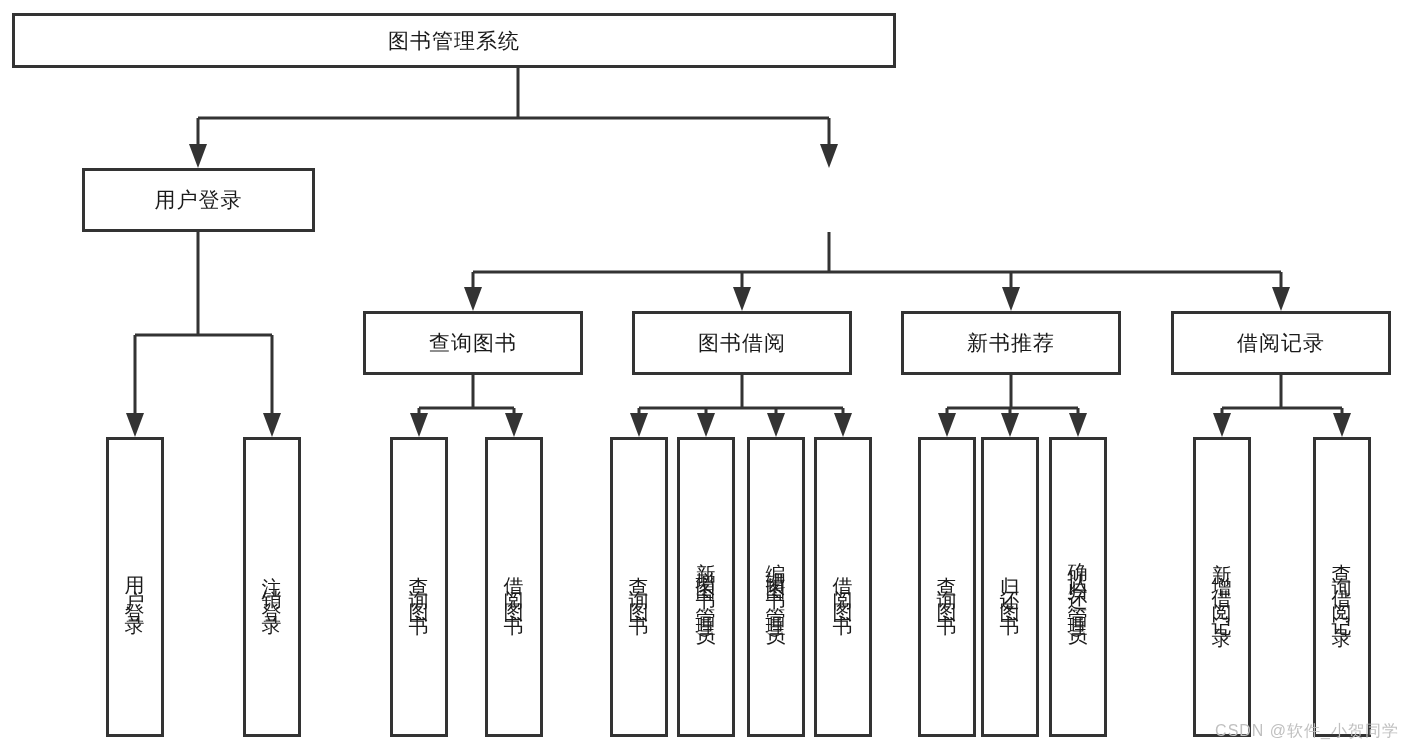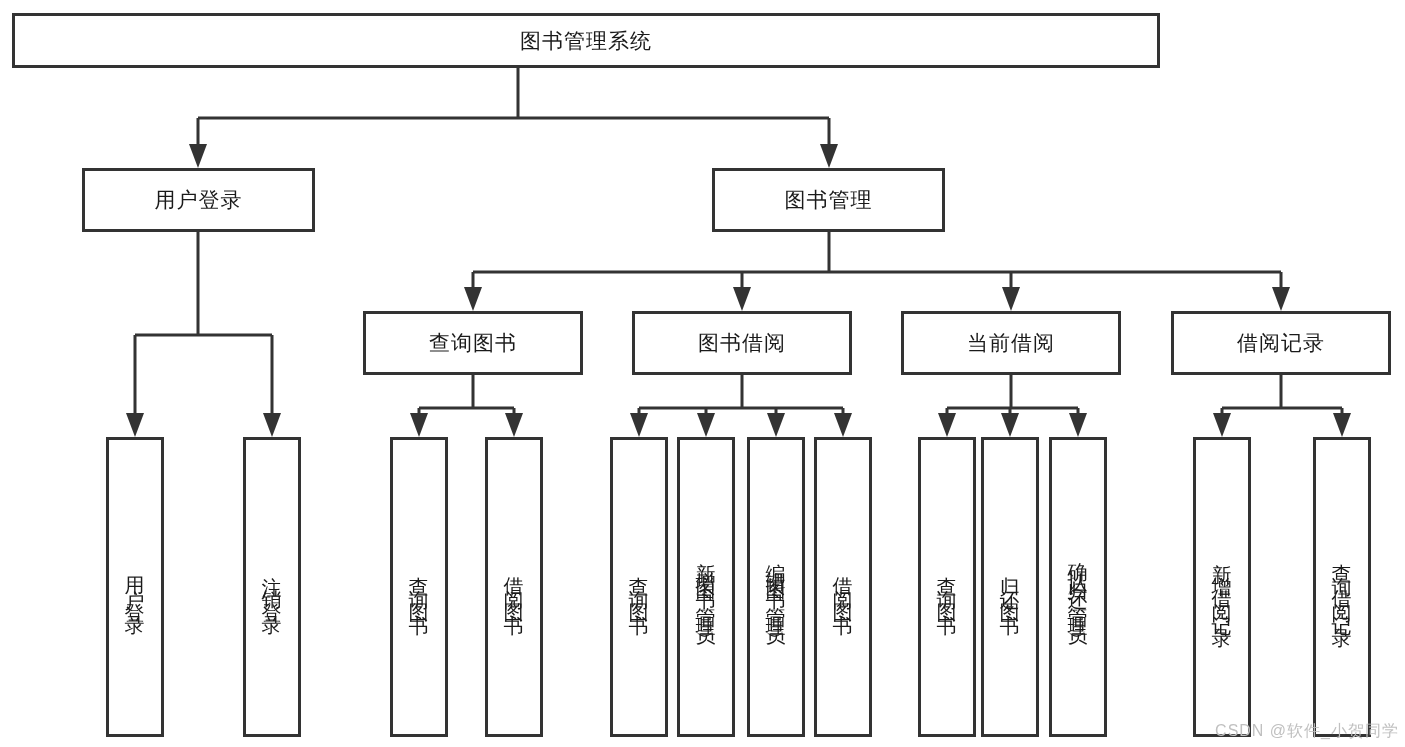--- a/index.html
+++ b/index.html
@@ -70,39 +70,36 @@
       M1002 287 L1020 287 L1011 311 Z  M1272 287 L1290 287 L1281 311 Z
       M126 413 L144 413 L135 437 Z  M263 413 L281 413 L272 437 Z
       M410 413 L428 413 L419 437 Z  M505 413 L523 413 L514 437 Z
       M630 413 L648 413 L639 437 Z  M697 413 L715 413 L706 437 Z
       M767 413 L785 413 L776 437 Z  M834 413 L852 413 L843 437 Z
       M938 413 L956 413 L947 437 Z  M1001 413 L1019 413 L1010 437 Z
       M1069 413 L1087 413 L1078 437 Z  M1213 413 L1231 413 L1222 437 Z
       M1333 413 L1351 413 L1342 437 Z"></path>
   </svg>
 
-  <div class="box" style="left:12px;top:13px;width:1148px;height:55px;font-family:Liberation Serif, serif;">
+  <div class="box" style="left:12px;top:13px;width:884px;height:55px;font-family:Liberation Serif, serif;">
     <span>图书管理系统</span>
   </div>
 
   <div class="box" style="left:82px;top:168px;width:233px;height:64px;">
     <span>用户登录</span>
-  </div>
-  <div class="box" style="left:712px;top:168px;width:233px;height:64px;">
-    <span>图书管理</span>
   </div>
 
   <div class="box" style="left:363px;top:311px;width:220px;height:64px;">
     <span>查询图书</span>
   </div>
   <div class="box" style="left:632px;top:311px;width:220px;height:64px;justify-content:center;">
     <span>图书借阅</span>
   </div>
   <div class="box" style="left:901px;top:311px;width:220px;height:64px;">
-    <span>当前借阅</span>
+    <span>新书推荐</span>
   </div>
   <div class="box" style="left:1171px;top:311px;width:220px;height:64px;">
     <span>借阅记录</span>
   </div>
 
   <div class="leaf" style="left:106px;">
     <span>用户登录</span>
   </div>
   <div class="leaf" style="left:243px;">
     <span>注销登录</span>

